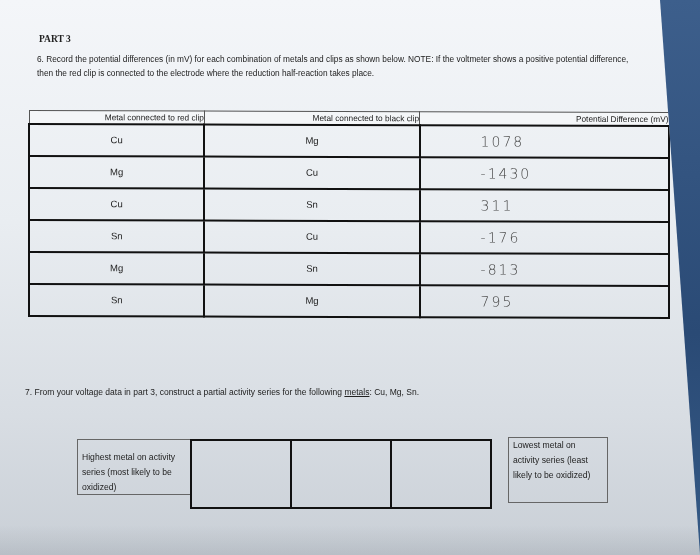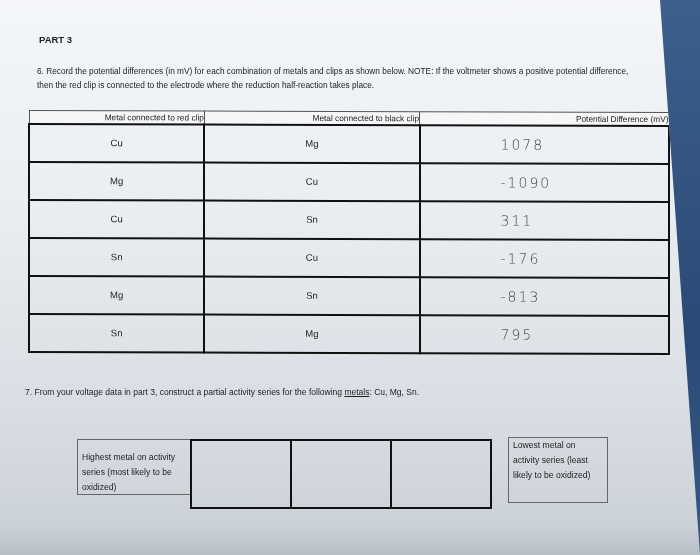--- a/index.html
+++ b/index.html
@@ -16,44 +16,44 @@
       position: absolute; left: 0; top: 0; width: 700px; height: 555px;
       clip-path: polygon(0 0, 660px 0, 700px 555px, 0 555px);
       background: linear-gradient(180deg, #f4f6f9 0%, #e9edf1 40%, #d8dde3 75%, #c9cfd6 100%);
     }
     .paper::after {
       content: ""; position: absolute; left: 0; bottom: 0; width: 700px; height: 30px;
       background: linear-gradient(180deg, rgba(0,0,0,0), rgba(60,70,80,0.12));
     }
     .part-title {
       position: absolute; left: 39px; top: 34px;
-      font-size: 9.5px; font-weight: bold; color: #222;
+      font-size: 9.5px; font-weight: bold; color: #222; font-family: Liberation Serif, serif;
     }
     .q6 {
-      position: absolute; left: 37px; top: 64px; width: 600px;
+      position: absolute; left: 37px; top: 52px; width: 600px;
       font-size: 8.3px; line-height: 14px; color: #222;
     }
     table.data {
       position: absolute; left: 28px; top: 111px;
       width: 642px; border-collapse: collapse;
       transform: skewY(0.2deg);
     }
     table.data th {
       font-weight: normal; font-size: 8.3px; color: #222;
       height: 13px; border: 1px solid #555; text-align: right;
       background: rgba(255,255,255,0.35);
     }
     table.data td {
-      border: 2.5px solid #111; height: 38px; text-align: center;
+      border: 2.5px solid #111; height: 32px; text-align: center;
       font-size: 9.5px; color: #222;
     }
     table.data td.hand {
       font-family: "DejaVu Sans", sans-serif; font-weight: 200;
       font-size: 14px; letter-spacing: 2px; color: #444;
-      text-align: left; padding-left: 80px; border-radius: 12px;
+      text-align: left; padding-left: 60px; border-radius: 12px;
     }
     .col1 { width: 176px; } .col2 { width: 216px; } .col3 { width: 250px; }
     .q7 {
       position: absolute; left: 25px; top: 387px;
       font-size: 8.5px; color: #222;
     }
     .q7 u { text-decoration: underline; margin-top: 15px; }
     .series {
       position: absolute; left: 77px; top: 437px; width: 535px; height: 76px;
     }
@@ -90,21 +90,21 @@
     </thead>
     <tbody>
       <tr>
         <td>Cu</td>
         <td>Mg</td>
         <td class="hand">1078</td>
       </tr>
       <tr>
         <td>Mg</td>
         <td>Cu</td>
-        <td class="hand">-1090</td>
+        <td class="hand">-1430</td>
       </tr>
       <tr>
         <td>Cu</td>
         <td>Sn</td>
         <td class="hand">311</td>
       </tr>
       <tr>
         <td>Sn</td>
         <td>Cu</td>
         <td class="hand">-176</td>

